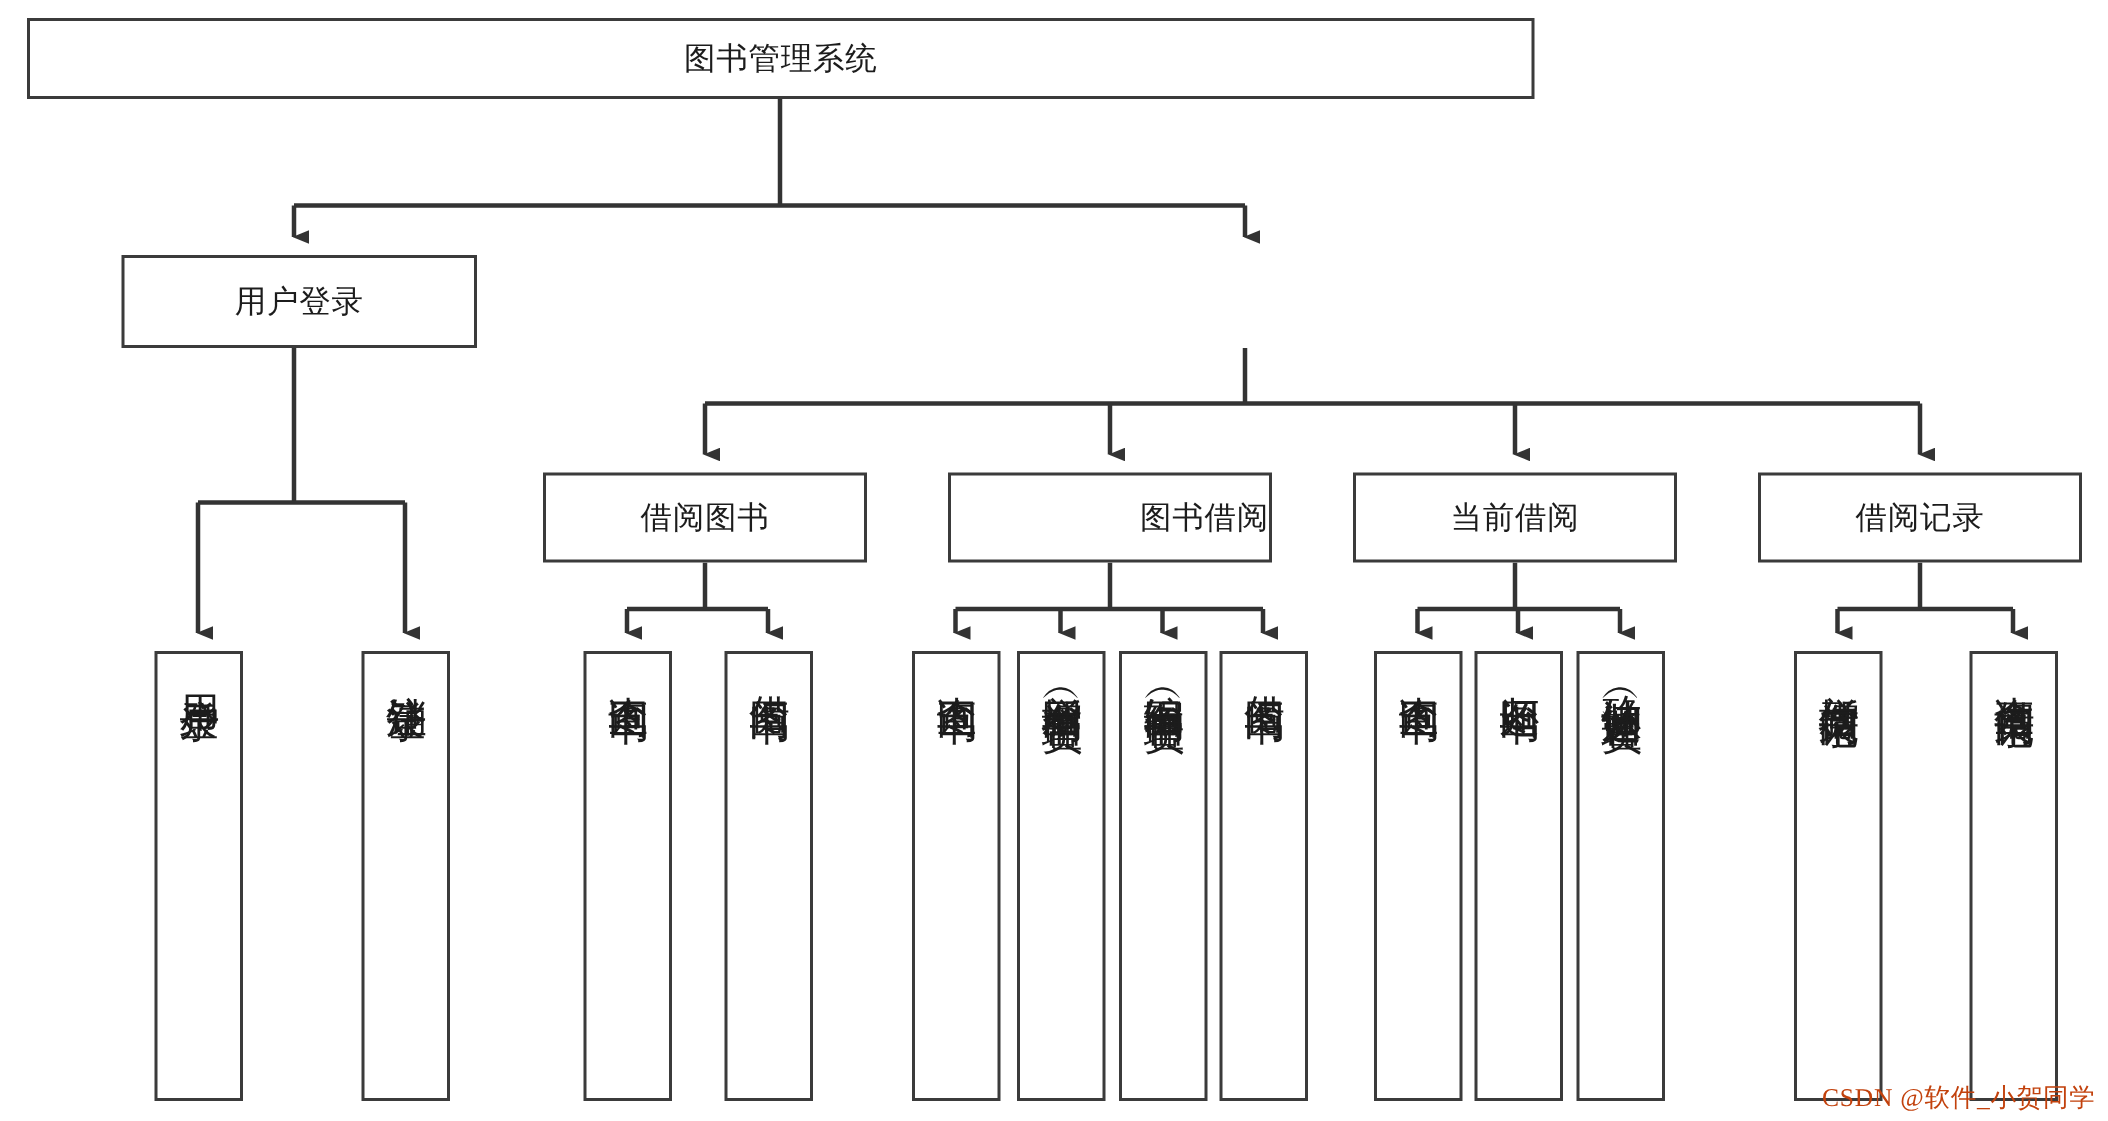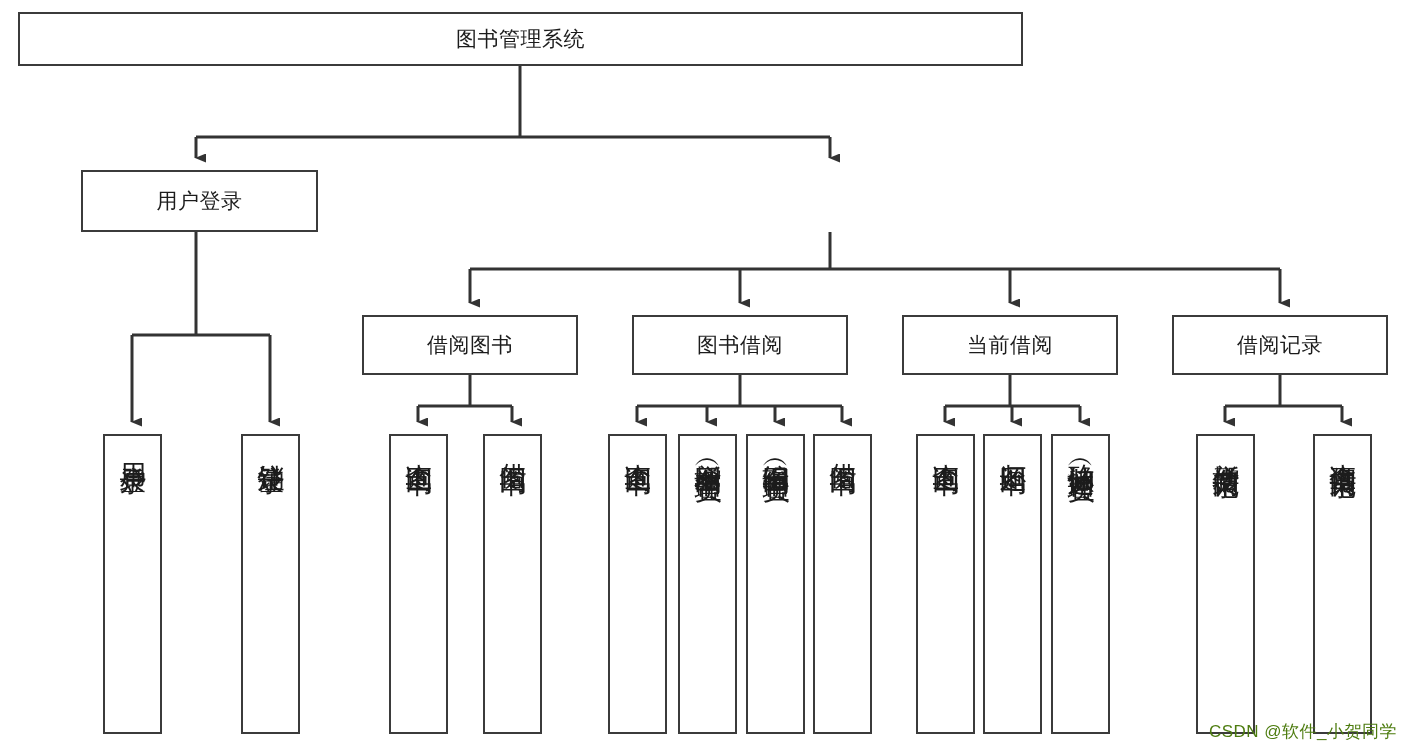--- a/index.html
+++ b/index.html
@@ -6,20 +6,21 @@
   body{
     font-family:"Liberation Sans","DejaVu Sans",sans-serif;
     color:#1a1a1a;
   }
   #canvas{
     position:relative;
     width:1405px;
     height:747px;
     background:#ffffff;
     overflow:hidden;
+    font-family:Liberation Serif, serif;
   }
   .node{
     position:absolute;
     box-sizing:border-box;
     background:#ffffff;
     border:2px solid #3b3b3b;
     display:flex;
     align-items:center;
     justify-content:center;
     text-align:center;
@@ -53,21 +54,21 @@
     left:0; top:0;
     width:1405px;
     height:747px;
     pointer-events:none;
   }
   .watermark{
     position:absolute;
     right:8px;
     bottom:4px;
     font-size:17px;
-    color:#4d7c0f;
+    color:#c2410c;
     letter-spacing:0.5px;
     white-space:nowrap;
   }
 </style>
 </head>
 <body>
 
 <div id="canvas">
 
   <svg class="wires" viewBox="0 0 1405 747">
@@ -124,21 +125,21 @@
     <span class="lbl">图书管理系统</span>
   </div>
 
   <div class="node horiz" style="left:81px;top:170px;width:237px;height:62px;">
     <span class="lbl">用户登录</span>
   </div>
 
   <div class="node horiz" style="left:362px;top:315px;width:216px;height:60px;">
     <span class="lbl">借阅图书</span>
   </div>
-  <div class="node horiz" style="left:632px;top:315px;width:216px;height:60px;">
+  <div class="node horiz" style="left:632px;top:315px;width:216px;height:60px;justify-content:flex-end;">
     <span class="lbl">图书借阅</span>
   </div>
   <div class="node horiz" style="left:1172px;top:315px;width:216px;height:60px;">
     <span class="lbl">借阅记录</span>
   </div>
   <div class="node horiz" style="left:902px;top:315px;width:216px;height:60px;">
     <span class="lbl">当前借阅</span>
   </div>
 
   <div class="node vert" style="left:103px;top:434px;width:59px;height:300px;">

